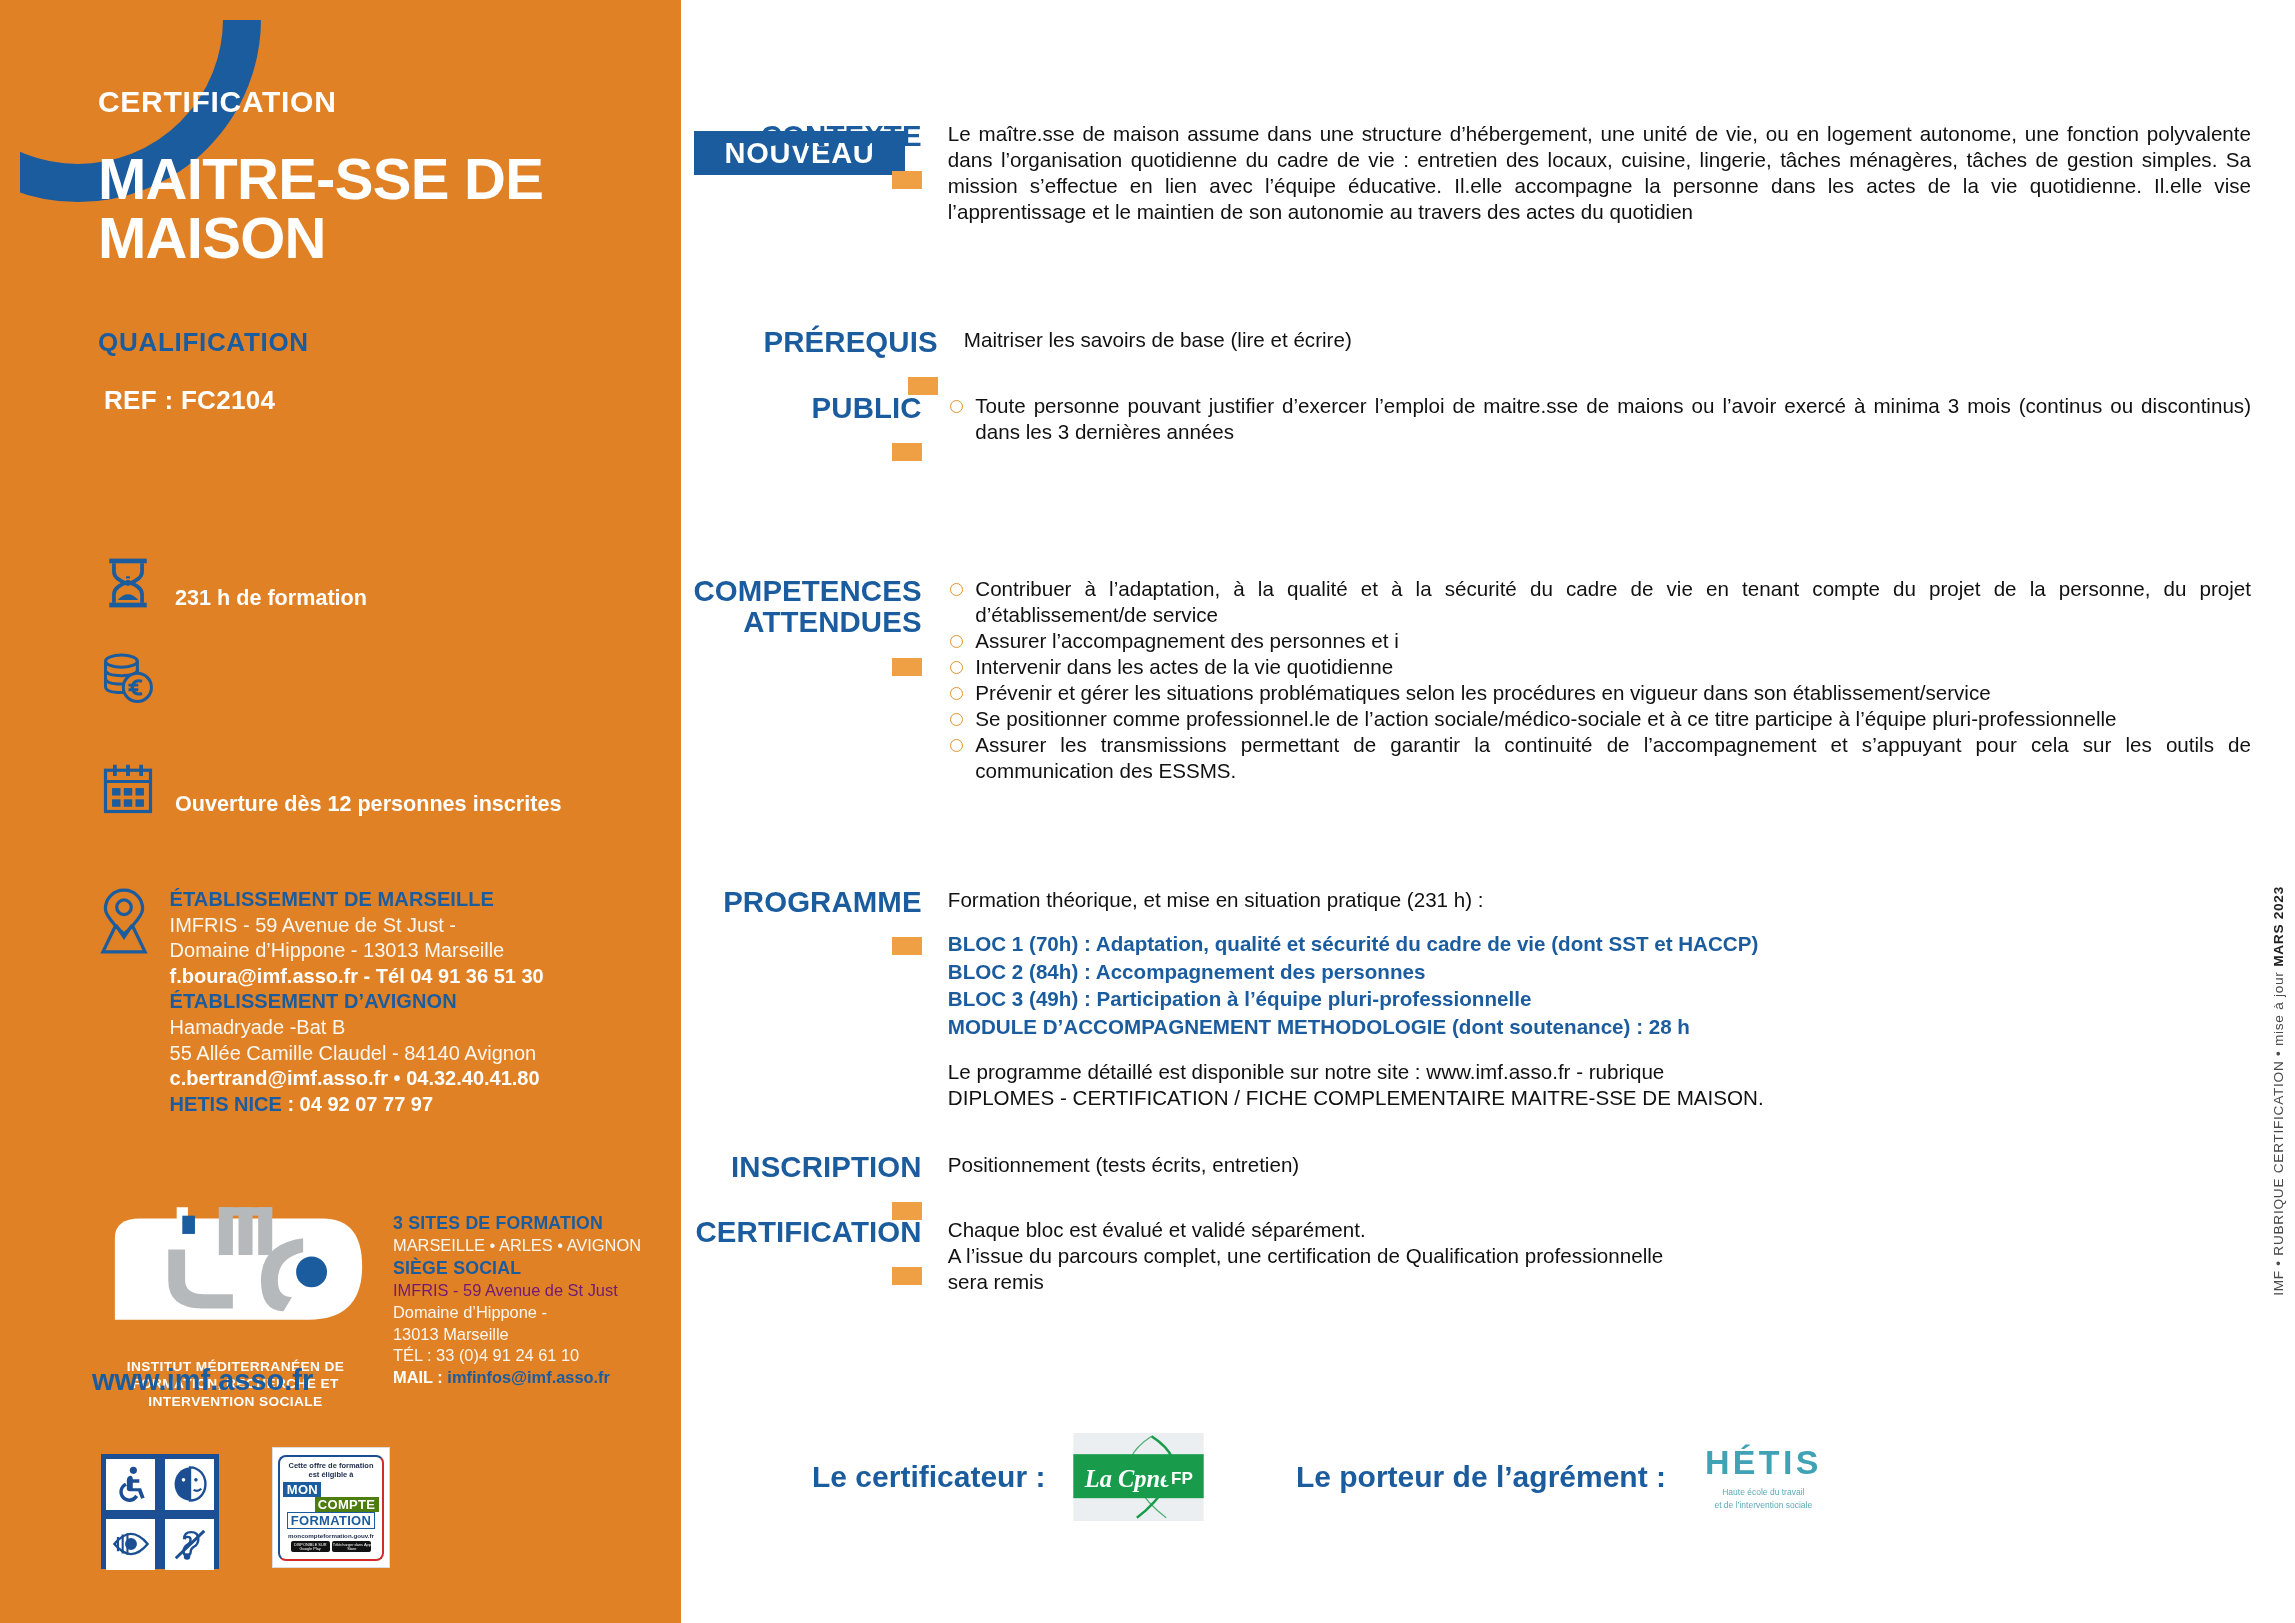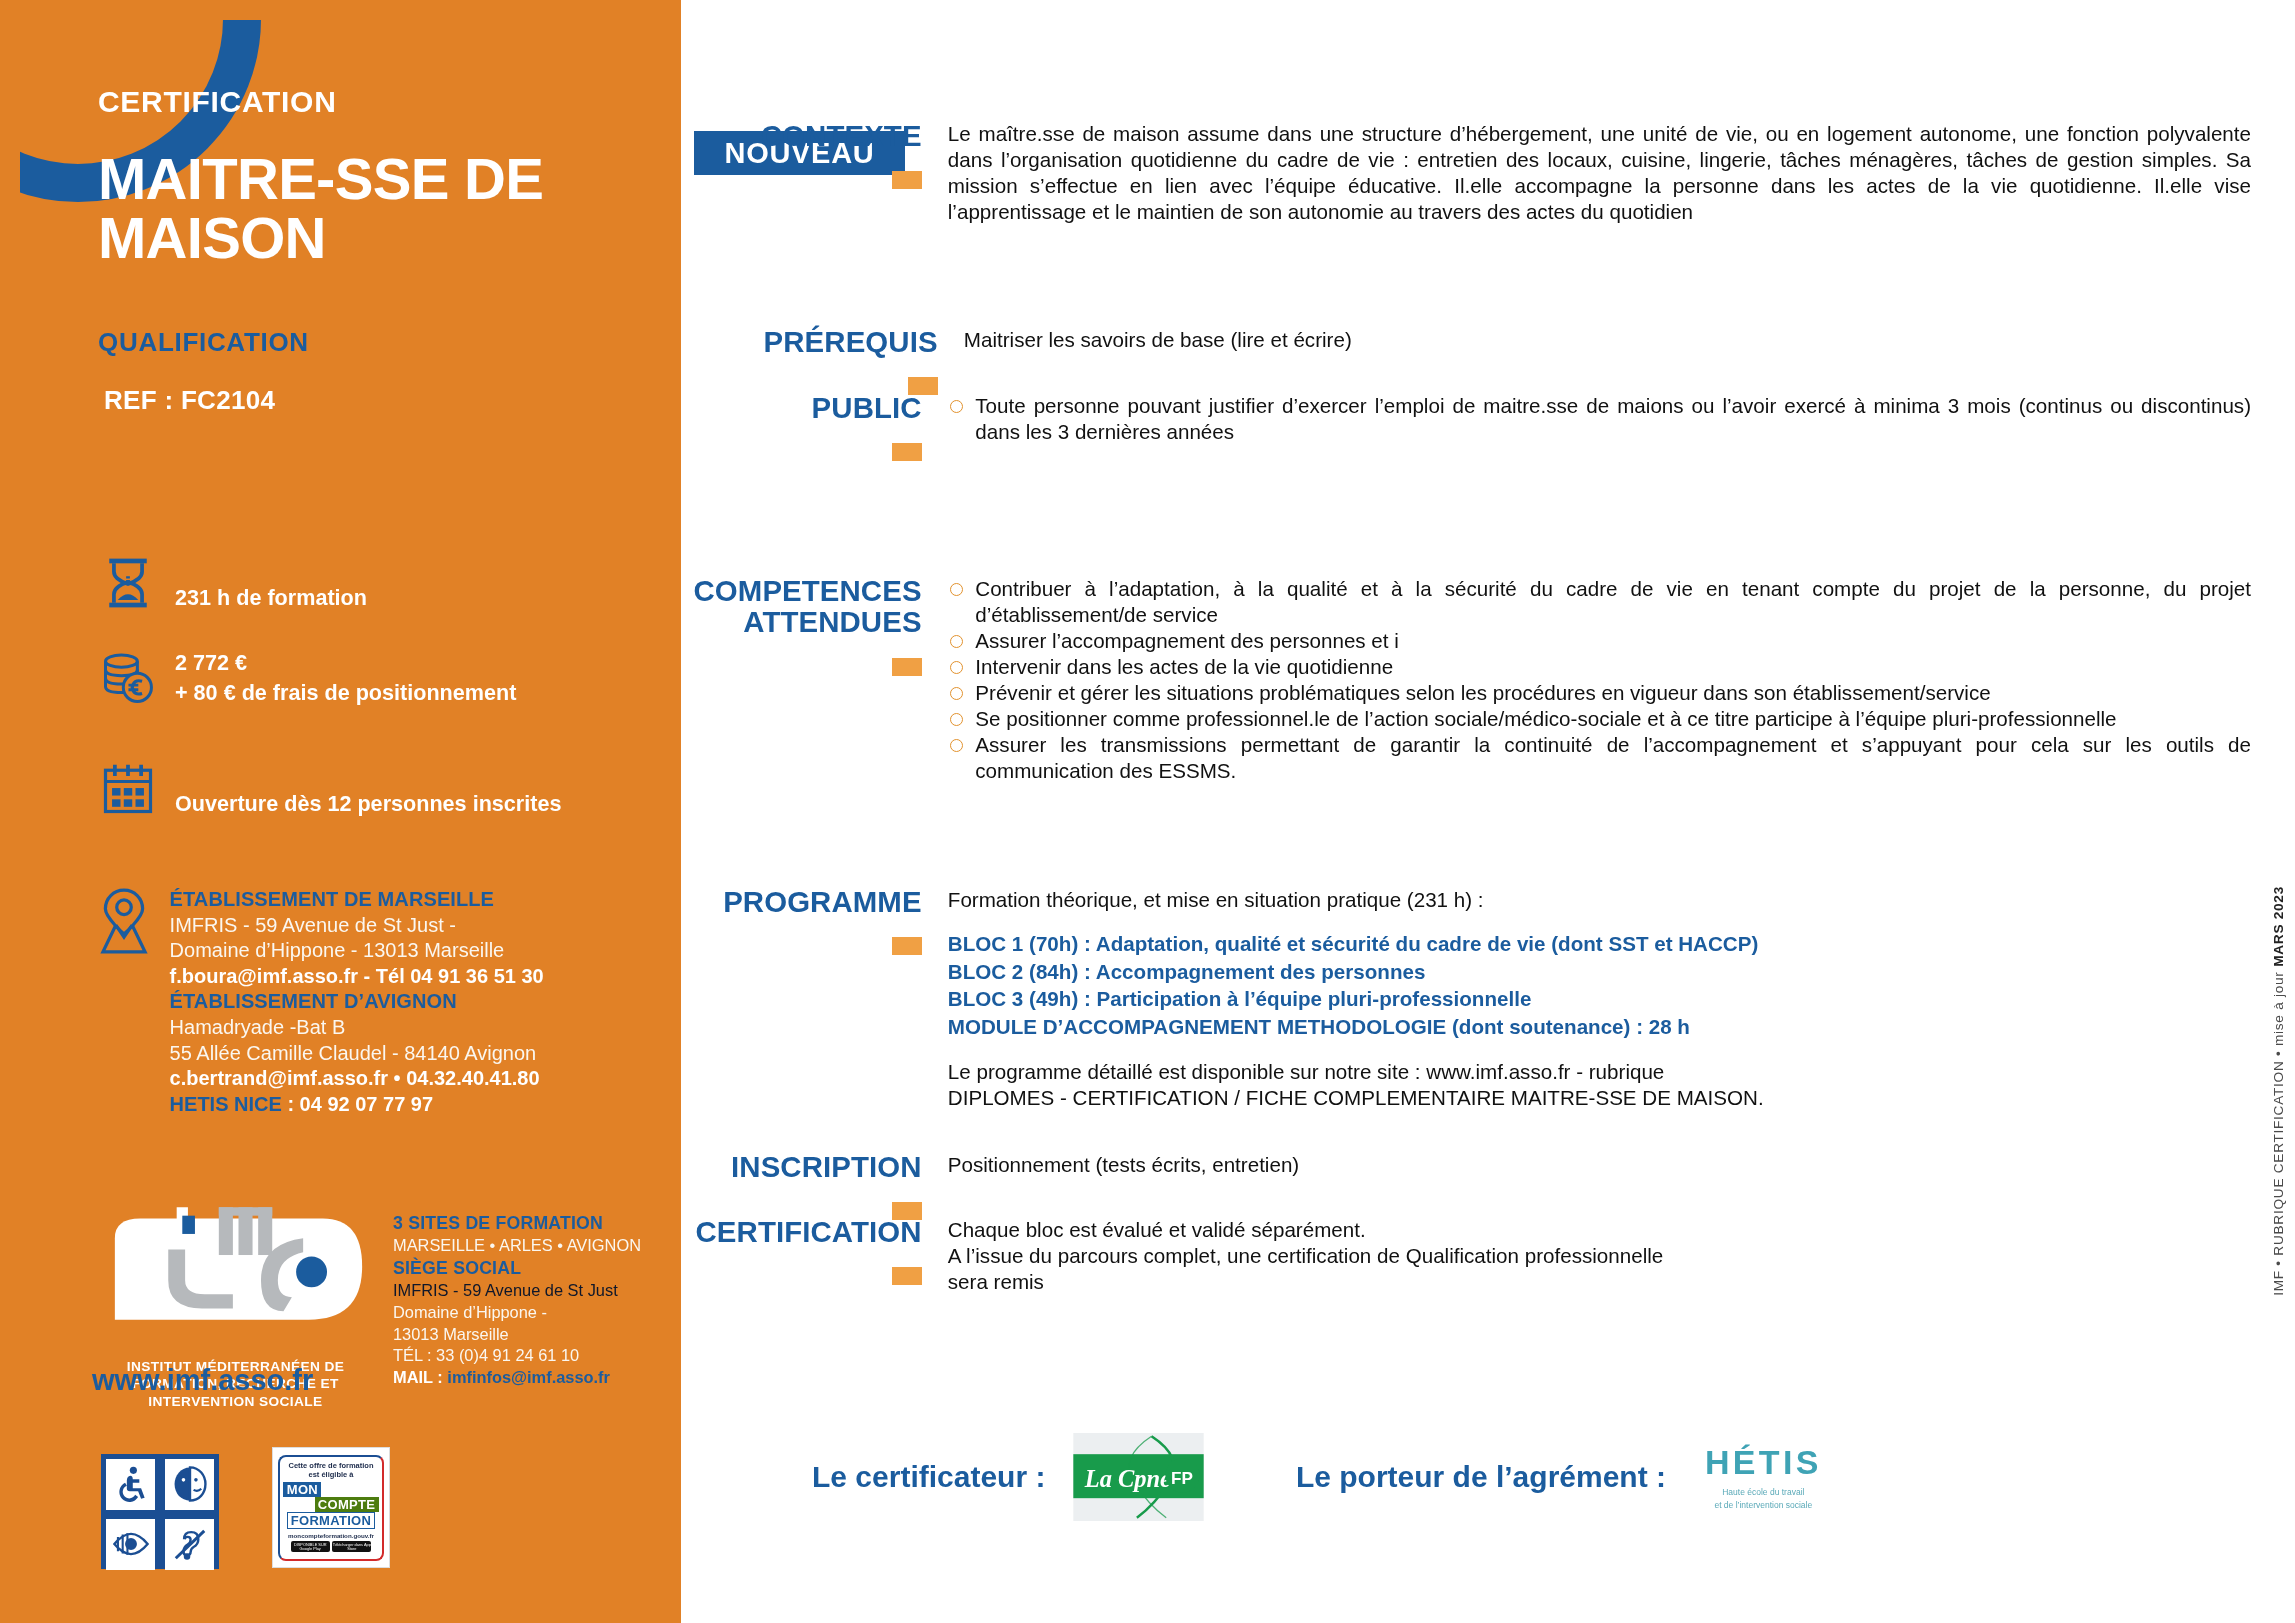--- a/index.html
+++ b/index.html
@@ -188,24 +188,20 @@
     <div class="ficon">
       <svg class="ic" viewBox="0 0 64 64" fill="none" stroke="#1B5C9E" stroke-width="3.2">
         <ellipse cx="25" cy="14" rx="17" ry="6.5"></ellipse>
         <path d="M8 14 L8 23 Q8 29.5 25 29.5 Q42 29.5 42 23 L42 14"></path>
         <path d="M8 23 L8 32 Q8 38.5 25 38.5 Q42 38.5 42 32 L42 23"></path>
         <path d="M8 32 L8 41 Q8 47.5 25 47.5 Q36 47.5 40 44 L40 32"></path>
         <circle cx="42" cy="42" r="15" fill="#E18126"></circle>
         <path d="M47 35.5 Q38 33 36.5 42 Q38 51 47 48.5" stroke-width="3.4"></path>
         <path d="M32.5 39.5 L43 39.5 M32.5 44.5 L43 44.5" stroke-width="3"></path>
       </svg>
-    </div>
-    <div class="ftext">
-      <div>2 772 €</div>
-      <div>+ 80 € de frais de positionnement</div>
     </div>
   </div>
 
   <div class="fact" id="fact-opening">
     <div class="ficon">
       <svg class="ic" viewBox="0 0 64 64" fill="none" stroke="#1B5C9E" stroke-width="3.4">
         <rect x="8" y="12" width="48" height="44"></rect>
         <path d="M8 24 L56 24"></path>
         <path d="M18 6 L18 18 M32 6 L32 18 M46 6 L46 18" stroke-width="4"></path>
         <rect x="15" y="31" width="9" height="8" fill="#1B5C9E" stroke="none"></rect>
@@ -261,21 +257,21 @@
       </svg>
     </div>
     <div id="imf-tagline">INSTITUT MÉDITERRANÉEN DE FORMATION, RECHERCHE ET INTERVENTION SOCIALE</div>
   </div>
   <div id="imf-web">www.imf.asso.fr</div>
 
   <div style="position:absolute;left:393px;top:1212px;width:281px;font-size:16.4px;line-height:1.32;">
     <div style="color:#1B5C9E;font-weight:bold;font-size:17.7px;letter-spacing:0.2px;">3 SITES DE FORMATION</div>
     <div style="color:#FBF7F0;">MARSEILLE • ARLES • AVIGNON</div>
     <div style="color:#1B5C9E;font-weight:bold;font-size:17.7px;letter-spacing:0.2px;">SIÈGE SOCIAL</div>
-    <div style="color:#0f172a;">IMFRIS - 59 Avenue de St Just</div>
+    <div style="color:#701a75;">IMFRIS - 59 Avenue de St Just</div>
     <div style="color:#FBF7F0;">Domaine d’Hippone -</div>
     <div style="color:#FBF7F0;">13013 Marseille</div>
     <div style="color:#FBF7F0;">TÉL : 33 (0)4 91 24 61 10</div>
     <div>
       <span style="color:#ffffff;font-weight:bold;">MAIL : </span><span style="color:#1B5C9E;font-weight:bold;">imfinfos@imf.asso.fr</span>
     </div>
   </div>
 
   <div id="handi-badge">
     <div class="cellrow">

